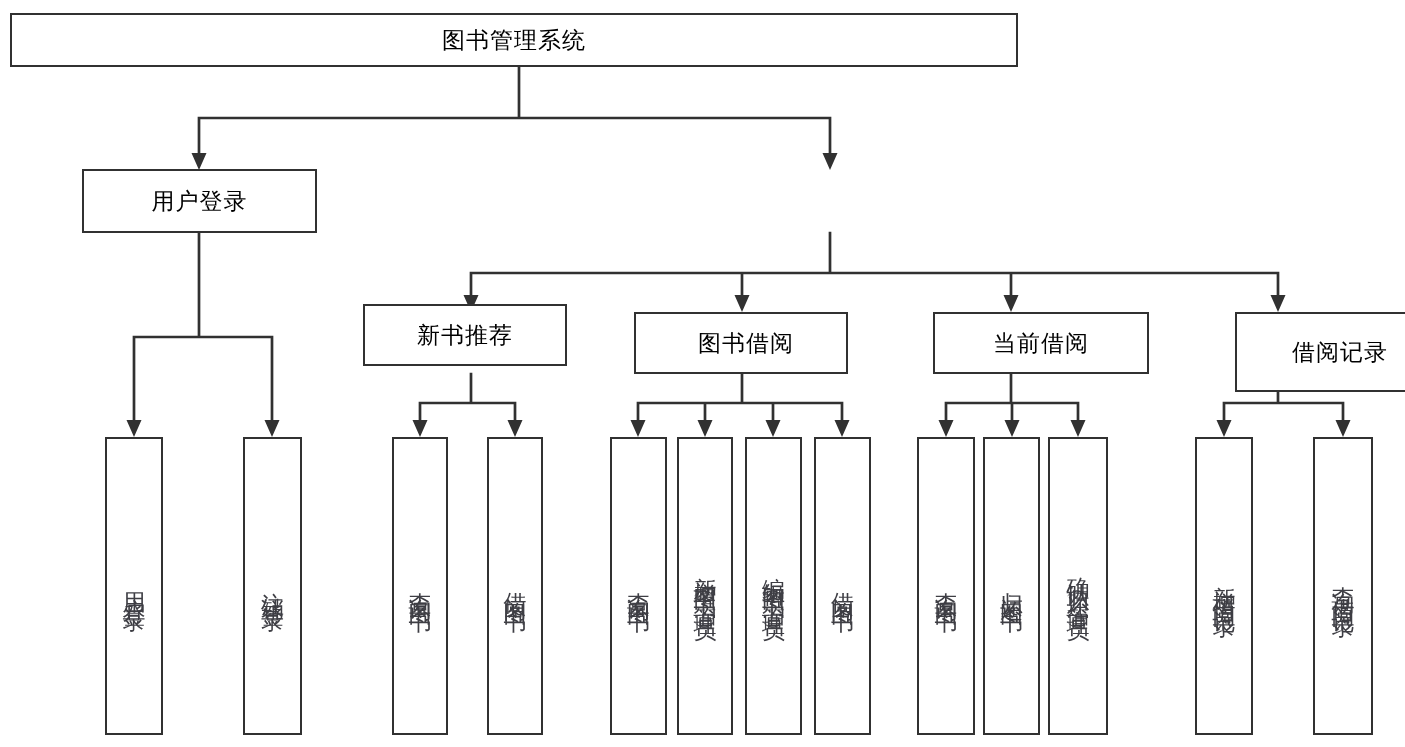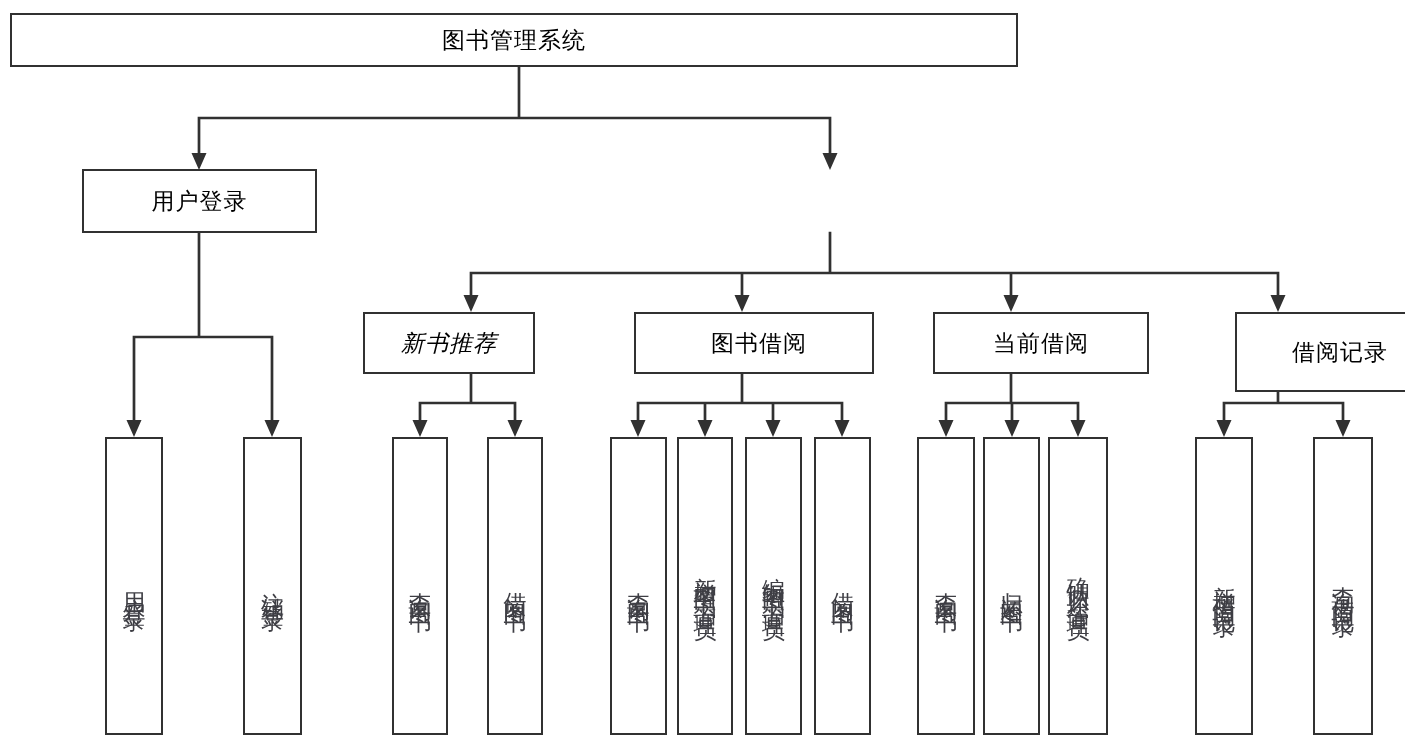--- a/index.html
+++ b/index.html
@@ -50,22 +50,22 @@
     font-size:20px;
     color:rgba(158,158,158,0.85);
     z-index:5;
     white-space:nowrap;
     letter-spacing:0.5px;
   }
   
   #n-root{left:10px;top:13px;width:1008px;height:54px;}
   #n-user-login{left:82px;top:169px;width:235px;height:64px;}
   #n-book-mgmt{left:712px;top:169px;width:236px;height:64px;}
-  #n-g0{left:363px;top:312px;width:172px;height:62px;font-style:italic;}
-  #n-g1{left:634px;top:312px;width:240px;height:62px;padding-left:10px;}
+  #n-g0{left:363px;top:304px;width:204px;height:62px;}
+  #n-g1{left:634px;top:312px;width:214px;height:62px;padding-left:10px;}
   #n-g2{left:903px;top:312px;width:216px;height:62px;margin-left:30px;}
   #n-g3{left:1235px;top:312px;width:210px;height:80px;}
   #lf-0{left:105px;width:58px;}
   #lf-1{left:243px;width:59px;}
   #lf-2{left:392px;width:56px;}
   #lf-3{left:487px;width:56px;}
   #lf-4{left:610px;width:57px;}
   #lf-5{left:677px;width:56px;}
   #lf-6{left:745px;width:57px;}
   #lf-7{left:814px;width:57px;}

